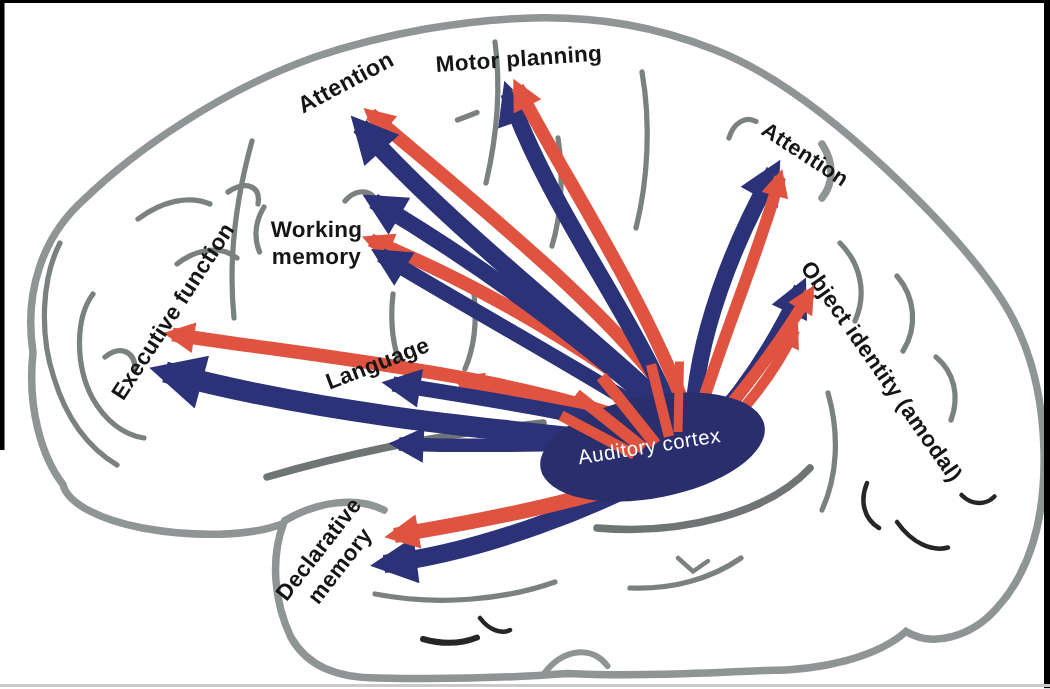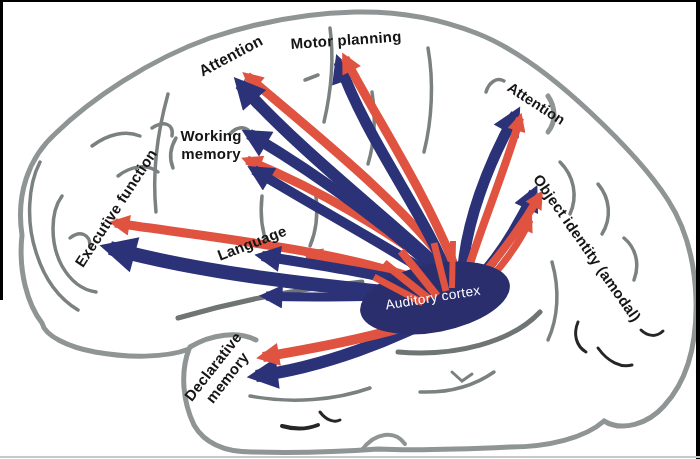--- a/index.html
+++ b/index.html
@@ -14,21 +14,21 @@
   .edge.right{left:696px;top:0;width:4px;height:459px;}
   .edge.bottom{left:0;top:456px;width:700px;height:2px;background:#c9c9c9;}
   .lbl{
     position:absolute;transform:translate(-50%,-50%);
     font-weight:700;color:#151515;font-size:15px;line-height:1.18;
     white-space:nowrap;text-align:center;z-index:5;letter-spacing:.2px;
   }
   .lbl.wrap{white-space:normal;}
   #lbl-attention-left   {left:231px;top:56px; transform:translate(-50%,-50%) rotate(-28deg);font-size:15.5px;}
   #lbl-motor-planning   {left:346px;top:40px; transform:translate(-50%,-50%) rotate(-4deg);}
-  #lbl-working-memory   {left:211px;top:145px;width:94px;transform:translate(-50%,-50%);}
+  #lbl-working-memory   {left:211px;top:163px;width:94px;transform:translate(-50%,-50%);}
   #lbl-executive-function{left:116px;top:208px;transform:translate(-50%,-50%) rotate(-57deg);}
   #lbl-language         {left:252px;top:243px;transform:translate(-50%,-50%) rotate(-21deg);}
   #lbl-declarative-memory{left:220px;top:372px;width:106px;transform:translate(-50%,-50%) rotate(-52deg);}
   #lbl-attention-right  {left:536px;top:104px;transform:translate(-50%,-50%) rotate(33deg);font-size:14.5px;}
   #lbl-object-identity  {left:587px;top:248px;transform:translate(-50%,-50%) rotate(55deg);}
   #lbl-auditory-cortex  {left:433px;top:298px;transform:translate(-50%,-50%) rotate(-9deg);
                          color:#ffffff;font-weight:400;font-size:13.5px;letter-spacing:.4px;}
 </style>
 </head>
 <body>

